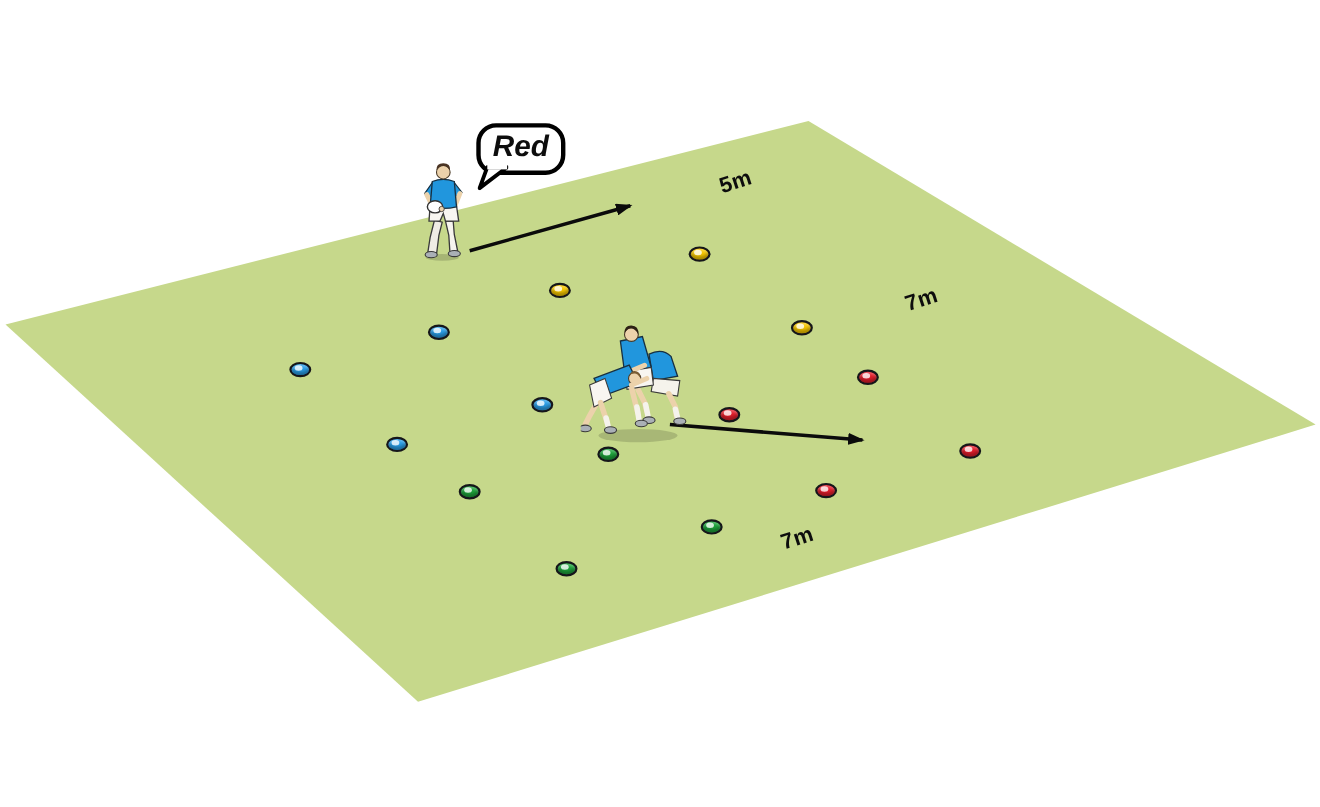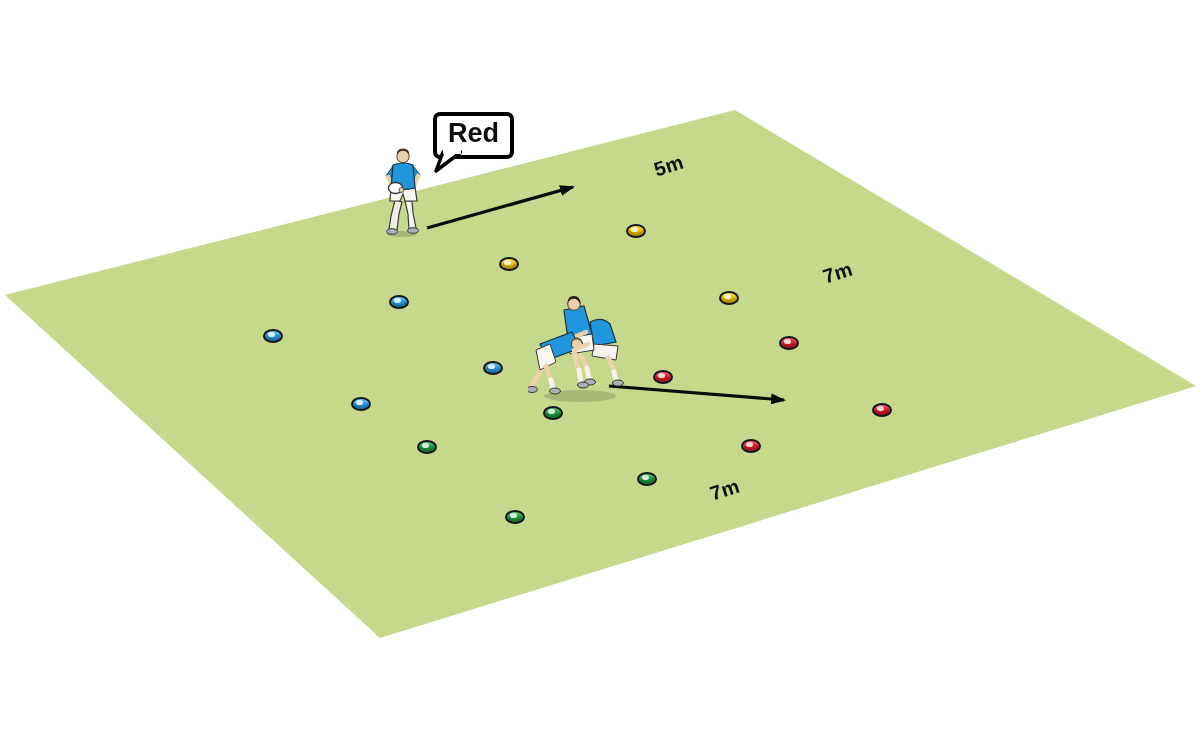--- a/index.html
+++ b/index.html
@@ -20,22 +20,23 @@
     border-radius:50%;background:rgba(255,255,255,.8);
   }
   .player{position:absolute;z-index:4;}
   .dim-label{
     position:absolute;z-index:5;
     font-weight:700;font-size:20px;color:#0d0d0d;letter-spacing:.5px;
     white-space:nowrap;
   }
   .bubble{
     position:absolute;z-index:6;background:#ffffff;
-    border:4px solid #000;border-radius:7px;
+    border:4px solid #000;border-radius:18px;
     padding:3px 11px 6px 11px;
+    font-style:italic;
   }
   .bubble-text{font-weight:700;font-size:27px;color:#0d0d0d;line-height:1.1;}
   .bubble-tail{position:absolute;left:-3px;bottom:-18px;}
 </style>
 </head>
 <body>
 
 <div id="scene">
 
   <svg id="scene-svg" width="1200" height="734" viewBox="0 0 1200 734">

